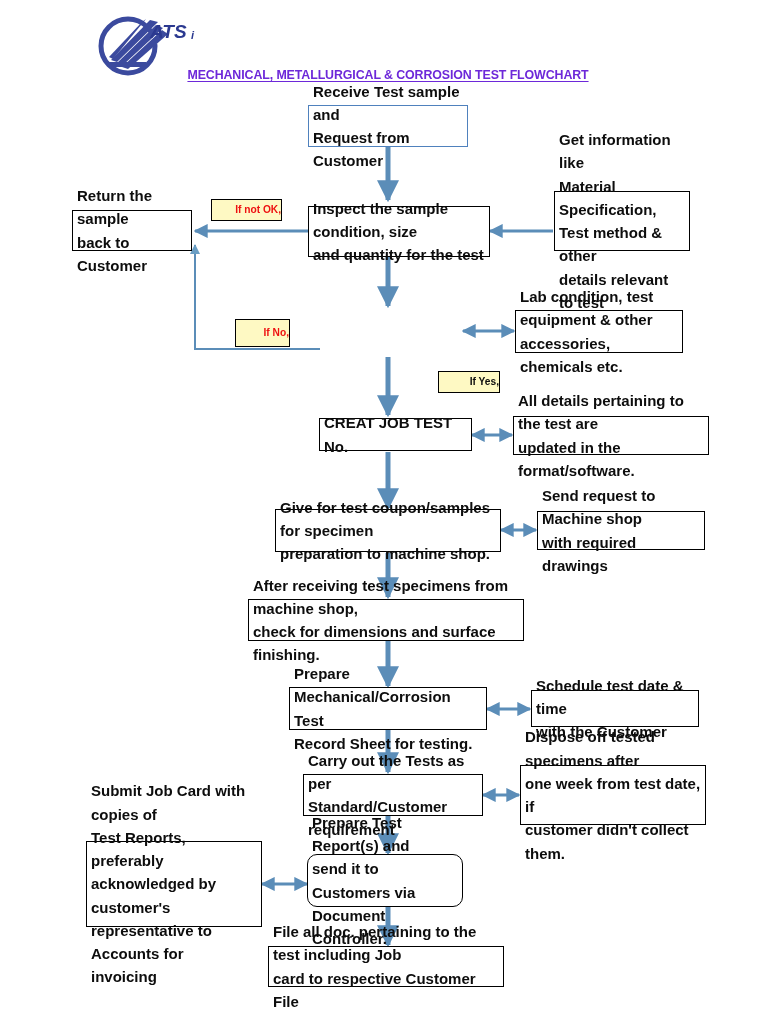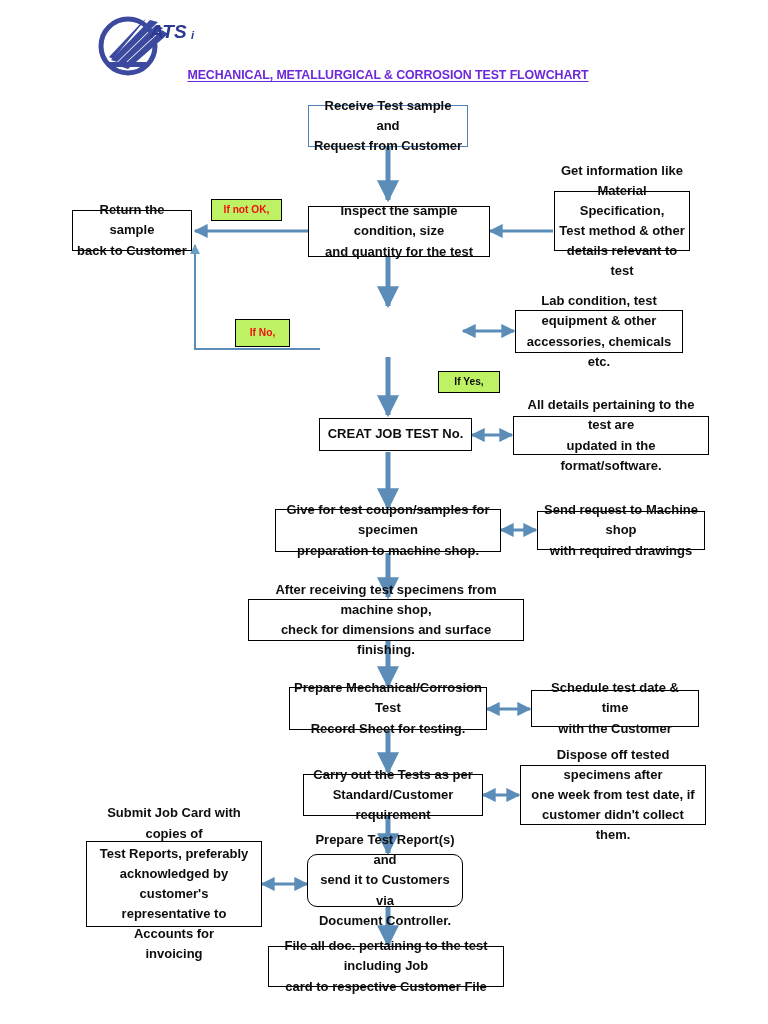--- a/index.html
+++ b/index.html
@@ -44,40 +44,39 @@
   }
   
   .node {
     position: absolute;
     box-sizing: border-box;
     border: 1px solid #000000;
     background: #ffffff;
     display: flex;
     align-items: center;
     justify-content: center;
-    text-align: center;
-    font-size: 13px;
+    font-size: 15px;
     font-weight: bold;
     color: #0d0d0d;
     line-height: 1.55;
     padding: 8px 4px;
   }
   .node.blue-border {
     border: 1px solid #4f81bd;
   }
   .node .txt { display: block; width: 100%; }
   
   .label-box {
     position: absolute;
     box-sizing: border-box;
     border: 1px solid #000000;
-    background: #bef264;
+    background: #fef9c3;
     display: flex;
     align-items: center;
-    justify-content: center;
+    justify-content: flex-end;
     font-size: 10.2px;
     font-weight: bold;
     line-height: 1.2;
   }
   .label-box.red { color: #ee1111; }
   .label-box.black { color: #0d0d0d; margin-left: 44px; }
   
   #arrows {
     position: absolute;
     left: 0; top: 0;

